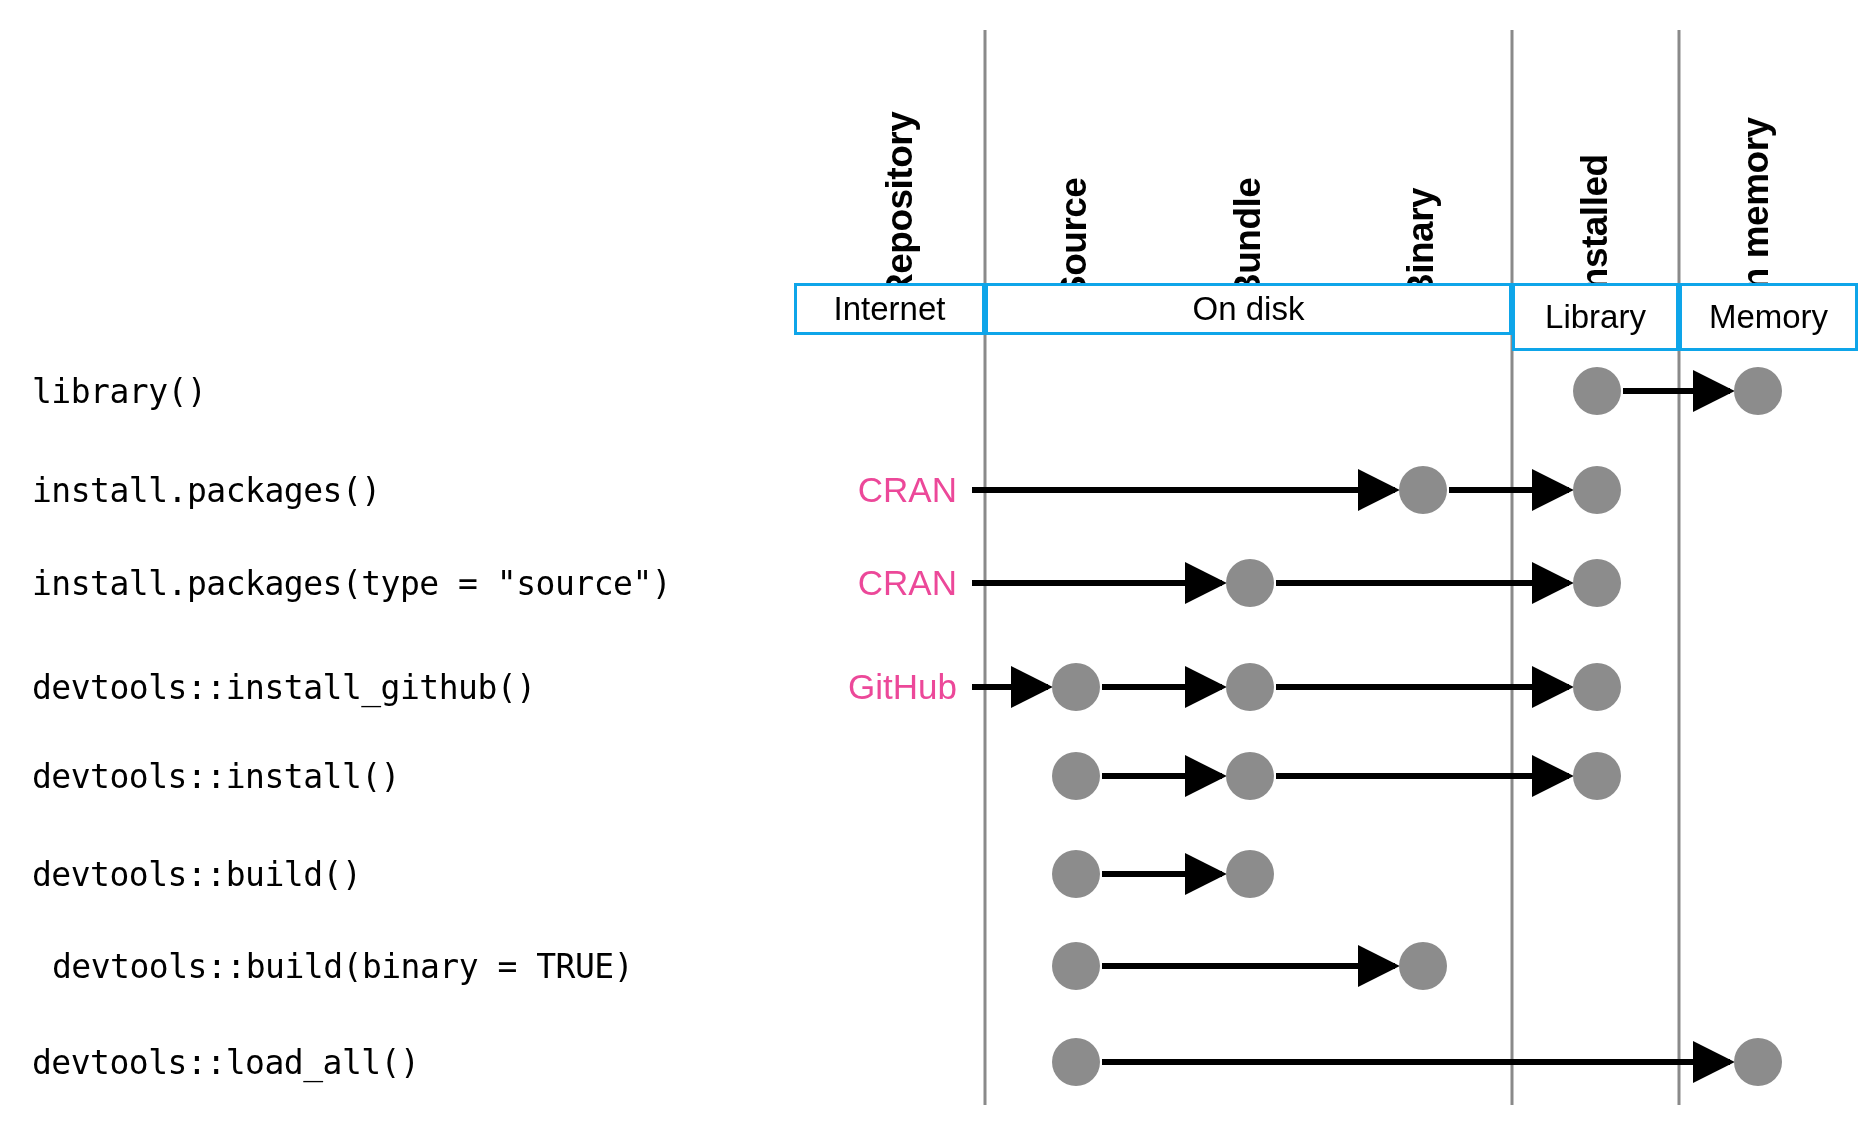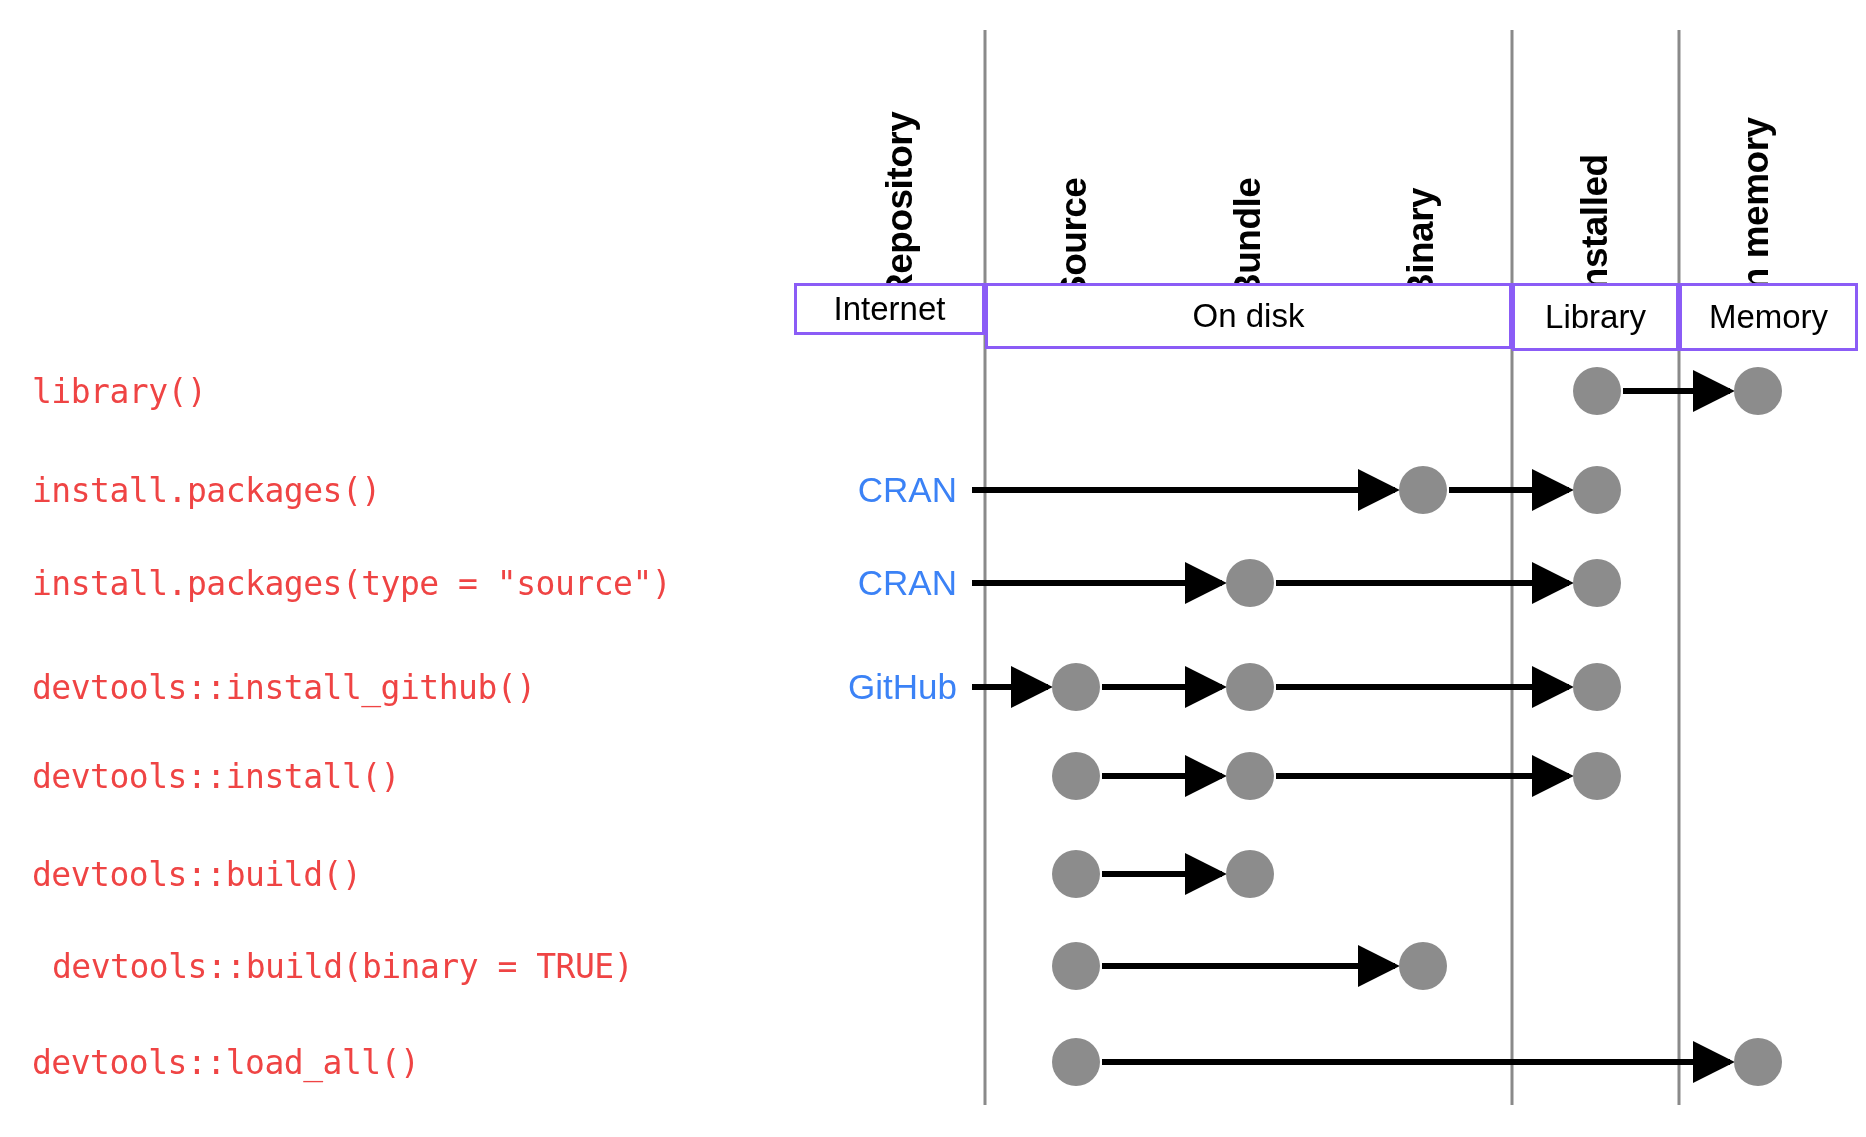--- a/index.html
+++ b/index.html
@@ -21,50 +21,50 @@
     position: absolute;
     left: 0;
     top: 0;
     width: 1866px;
     height: 1137px;
   }
   .row-label {
     position: absolute;
     font-family: "DejaVu Sans Mono", "Liberation Mono", monospace;
     font-size: 33px;
-    color: #ef4444;
+    color: #000000;
     white-space: nowrap;
     left: 32px;
     transform: translateY(-50%);
     letter-spacing: -0.5px;
   }
   .repo-label {
     position: absolute;
     font-family: "Liberation Sans", sans-serif;
     font-size: 35px;
-    color: #3b82f6;
+    color: #ec4899;
     white-space: nowrap;
     transform: translate(-100%, -50%);
     transform-origin: right center;
   }
   .col-title {
     position: absolute;
     font-family: "Liberation Sans", sans-serif;
     font-weight: bold;
     font-size: 37px;
     color: #000;
     white-space: nowrap;
     transform-origin: left bottom;
     transform: rotate(-90deg);
     letter-spacing: -0.5px;
   }
   .band {
     position: absolute;
     box-sizing: border-box;
-    border: 3px solid #8b5cf6;
+    border: 3px solid #0ea5e9;
     background: #ffffff;
     display: flex;
     align-items: center;
     justify-content: center;
     font-family: "Liberation Sans", sans-serif;
     font-size: 33px;
     color: #000;
     white-space: nowrap;
   }
 </style>
@@ -124,21 +124,21 @@
   <div id="col-titles">
       <div class="col-title" style="left: 921px; top: 258px;">Repository</div>
       <div class="col-title" style="left: 1095px; top: 258px;">Source</div>
       <div class="col-title" style="left: 1269px; top: 258px;">Bundle</div>
       <div class="col-title" style="left: 1442px; top: 258px;">Binary</div>
       <div class="col-title" style="left: 1616px; top: 258px;">Installed</div>
       <div class="col-title" style="left: 1777px; top: 258px;">In memory</div>
     </div>
   <div id="bands">
       <div class="band" style="left: 794px; top: 283px; width: 191px; height: 52px;">Internet</div>
-      <div class="band" style="left: 985px; top: 283px; width: 527px; height: 66px;">On disk</div>
+      <div class="band" style="left: 985px; top: 283px; width: 527px; height: 52px;">On disk</div>
       <div class="band" style="left: 1512px; top: 283px; width: 167px; height: 68px;">Library</div>
       <div class="band" style="left: 1679px; top: 283px; width: 179px; height: 68px;">Memory</div>
     </div>
   <div id="row-labels">
       <div class="row-label" style="top: 391px;">library()</div>
       <div class="row-label" style="top: 490px;">install.packages()</div>
       <div class="row-label" style="top: 583px;">install.packages(type = "source")</div>
       <div class="row-label" style="top: 687px;">devtools::install_github()</div>
       <div class="row-label" style="top: 776px;">devtools::install()</div>
       <div class="row-label" style="top: 874px;">devtools::build()</div>

